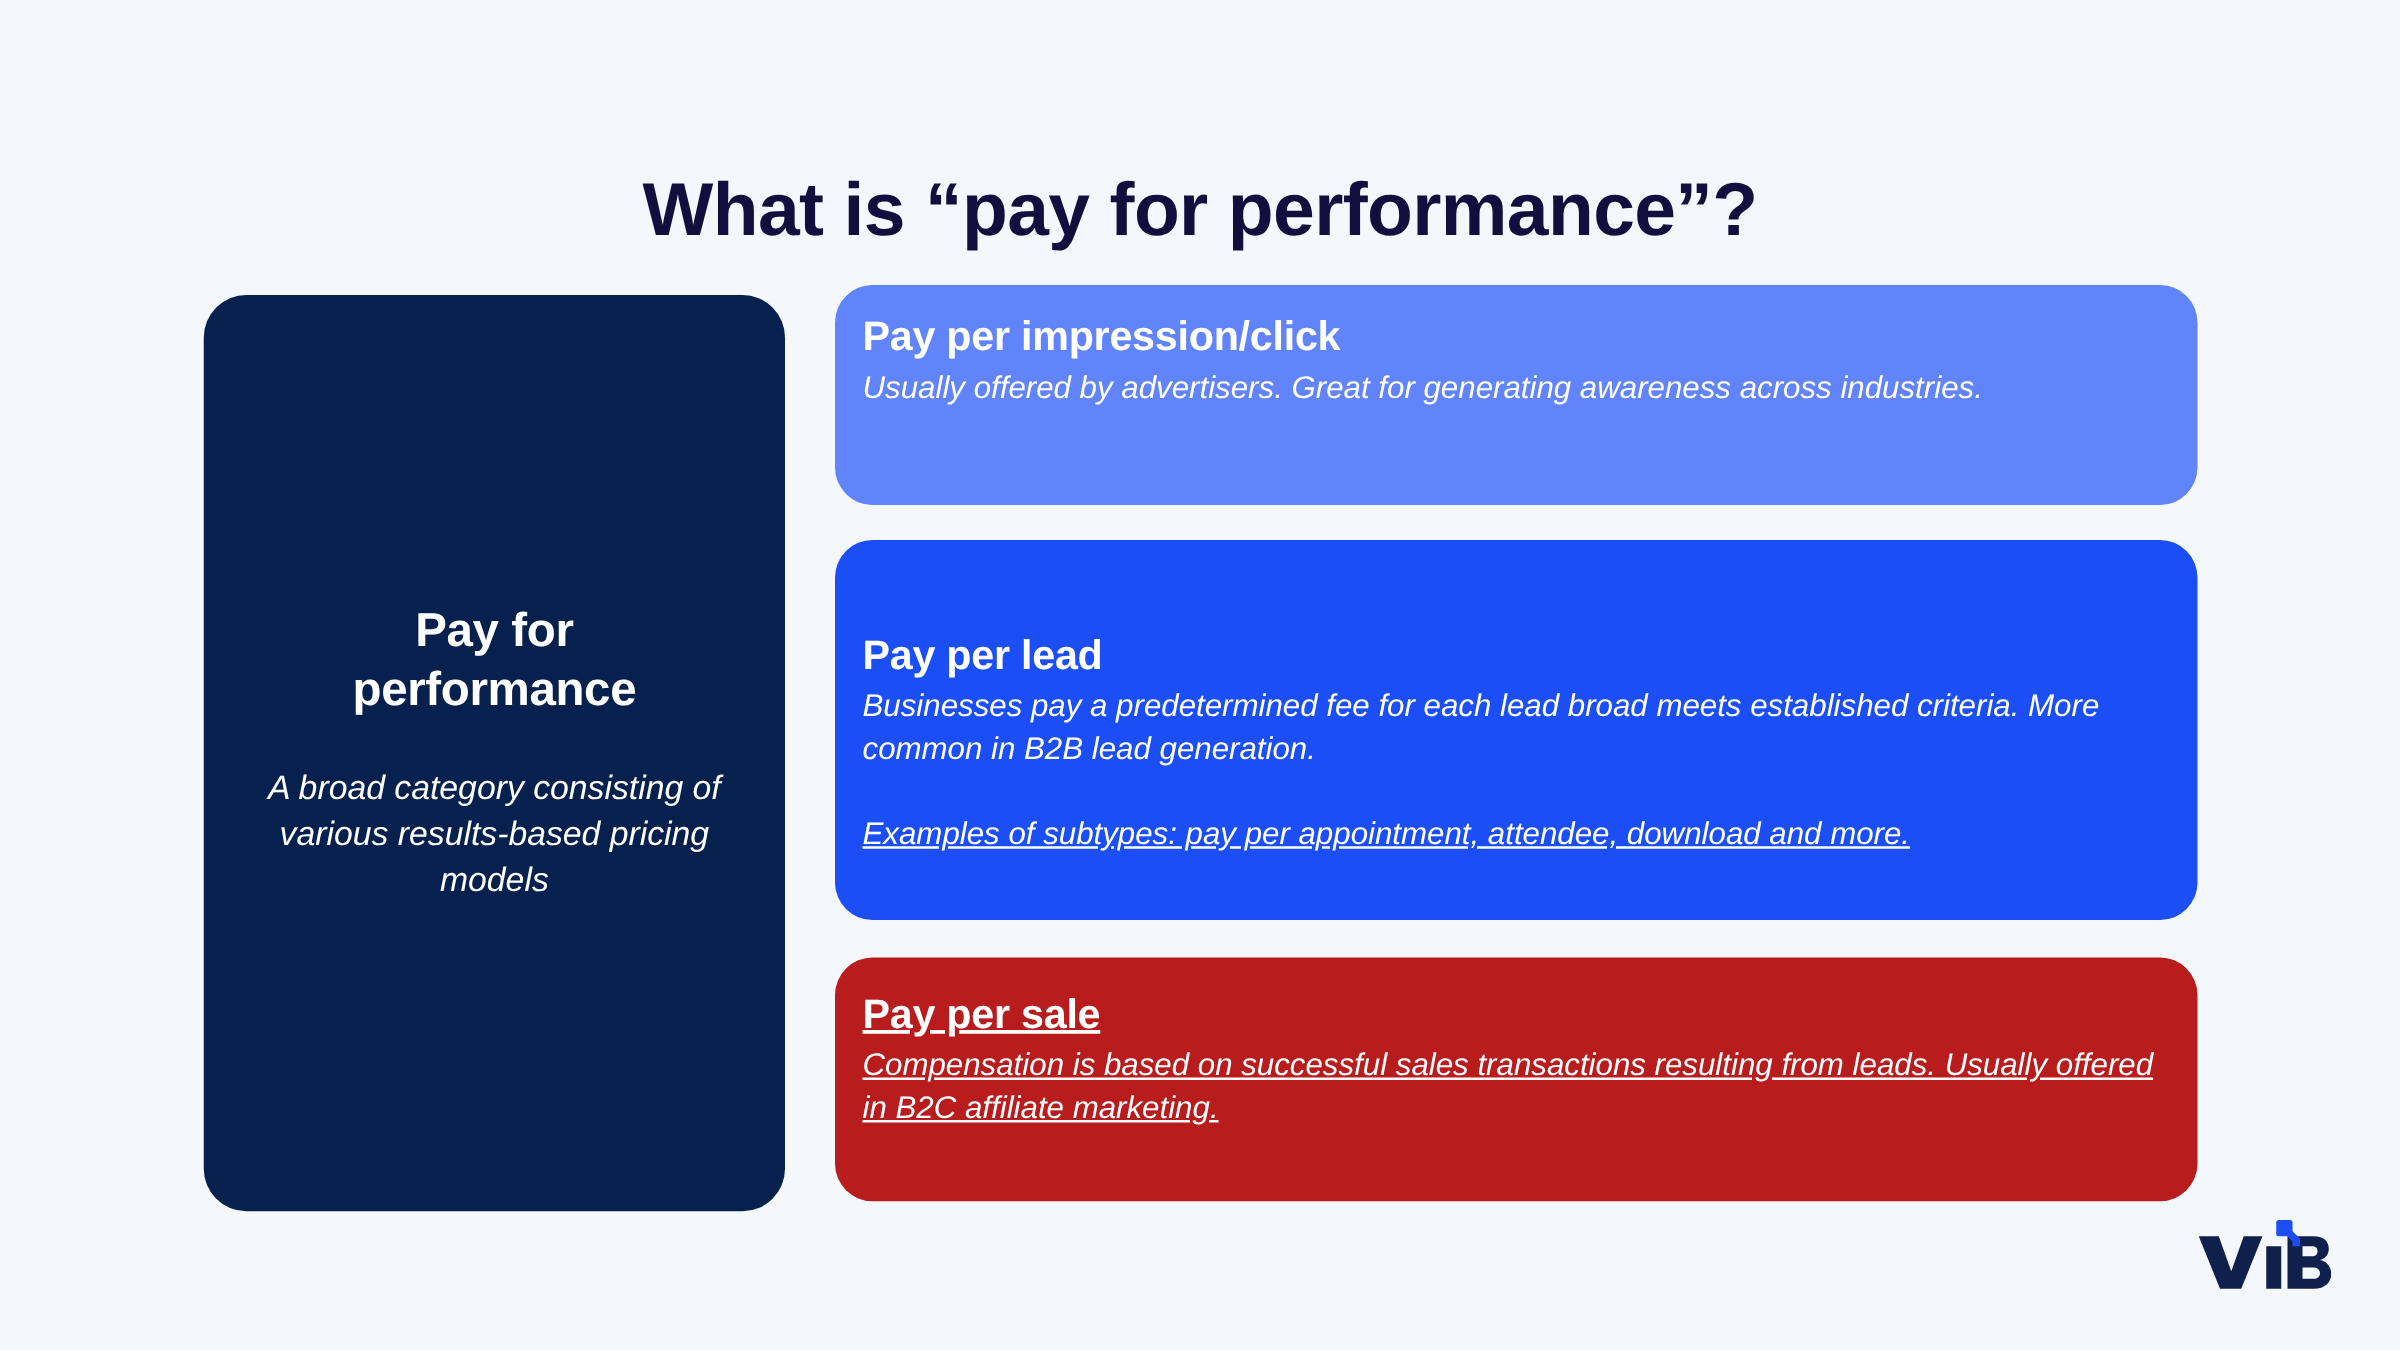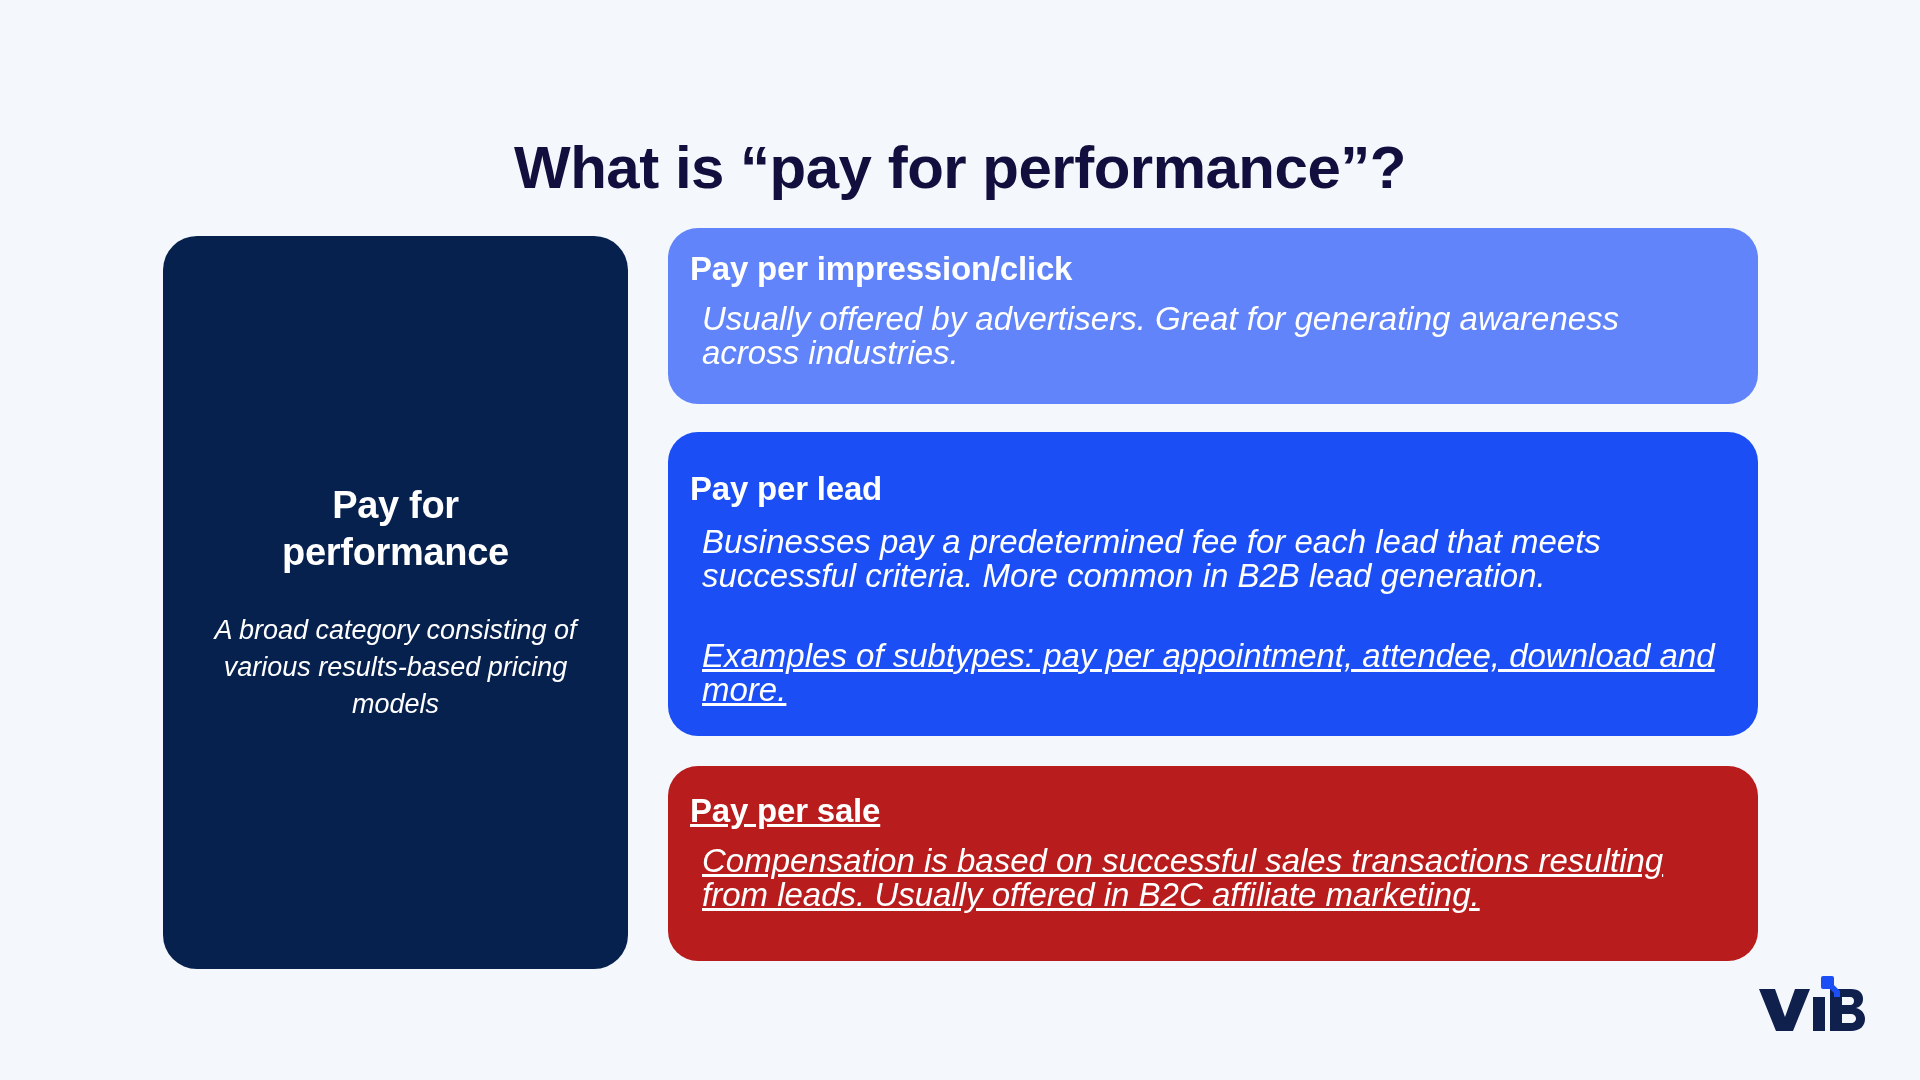--- a/index.html
+++ b/index.html
@@ -117,26 +117,26 @@
 
   .model-title {
     font-size: 33px;
     line-height: 42px;
     font-weight: 700;
     color: #ffffff;
     letter-spacing: -0.2px;
     margin: 0 0 3px 0;
   }
   .model-desc {
-    font-size: 33px;
+    font-size: 25px;
     line-height: 34px;
     font-style: italic;
     font-weight: 400;
     color: #ffffff;
-    margin: 12px;
+    margin: 0;
     max-width: 1045px;
   }
   .model-desc + .model-desc {
     margin-top: 34px;
     text-decoration: underline;
   }
 
   
   .brand-logo {
     position: absolute;
@@ -165,21 +165,21 @@
 
   <div class="model-stack">
 
     <div class="model-card impression">
       <div class="model-title">Pay per impression/click</div>
       <p class="model-desc">Usually offered by advertisers. Great for generating awareness across industries.</p>
     </div>
 
     <div class="model-card lead">
       <div class="model-title">Pay per lead</div>
-      <p class="model-desc">Businesses pay a predetermined fee for each lead that meets successful criteria. More common in B2B lead generation.</p>
+      <p class="model-desc">Businesses pay a predetermined fee for each lead broad meets established criteria. More common in B2B lead generation.</p>
       <p class="model-desc">Examples of subtypes: pay per appointment, attendee, download and more.</p>
     </div>
 
     <div class="model-card sale">
       <div class="model-title">Pay per sale</div>
       <p class="model-desc">Compensation is based on successful sales transactions resulting from leads. Usually offered in B2C affiliate marketing.</p>
     </div>
 
   </div>
 

